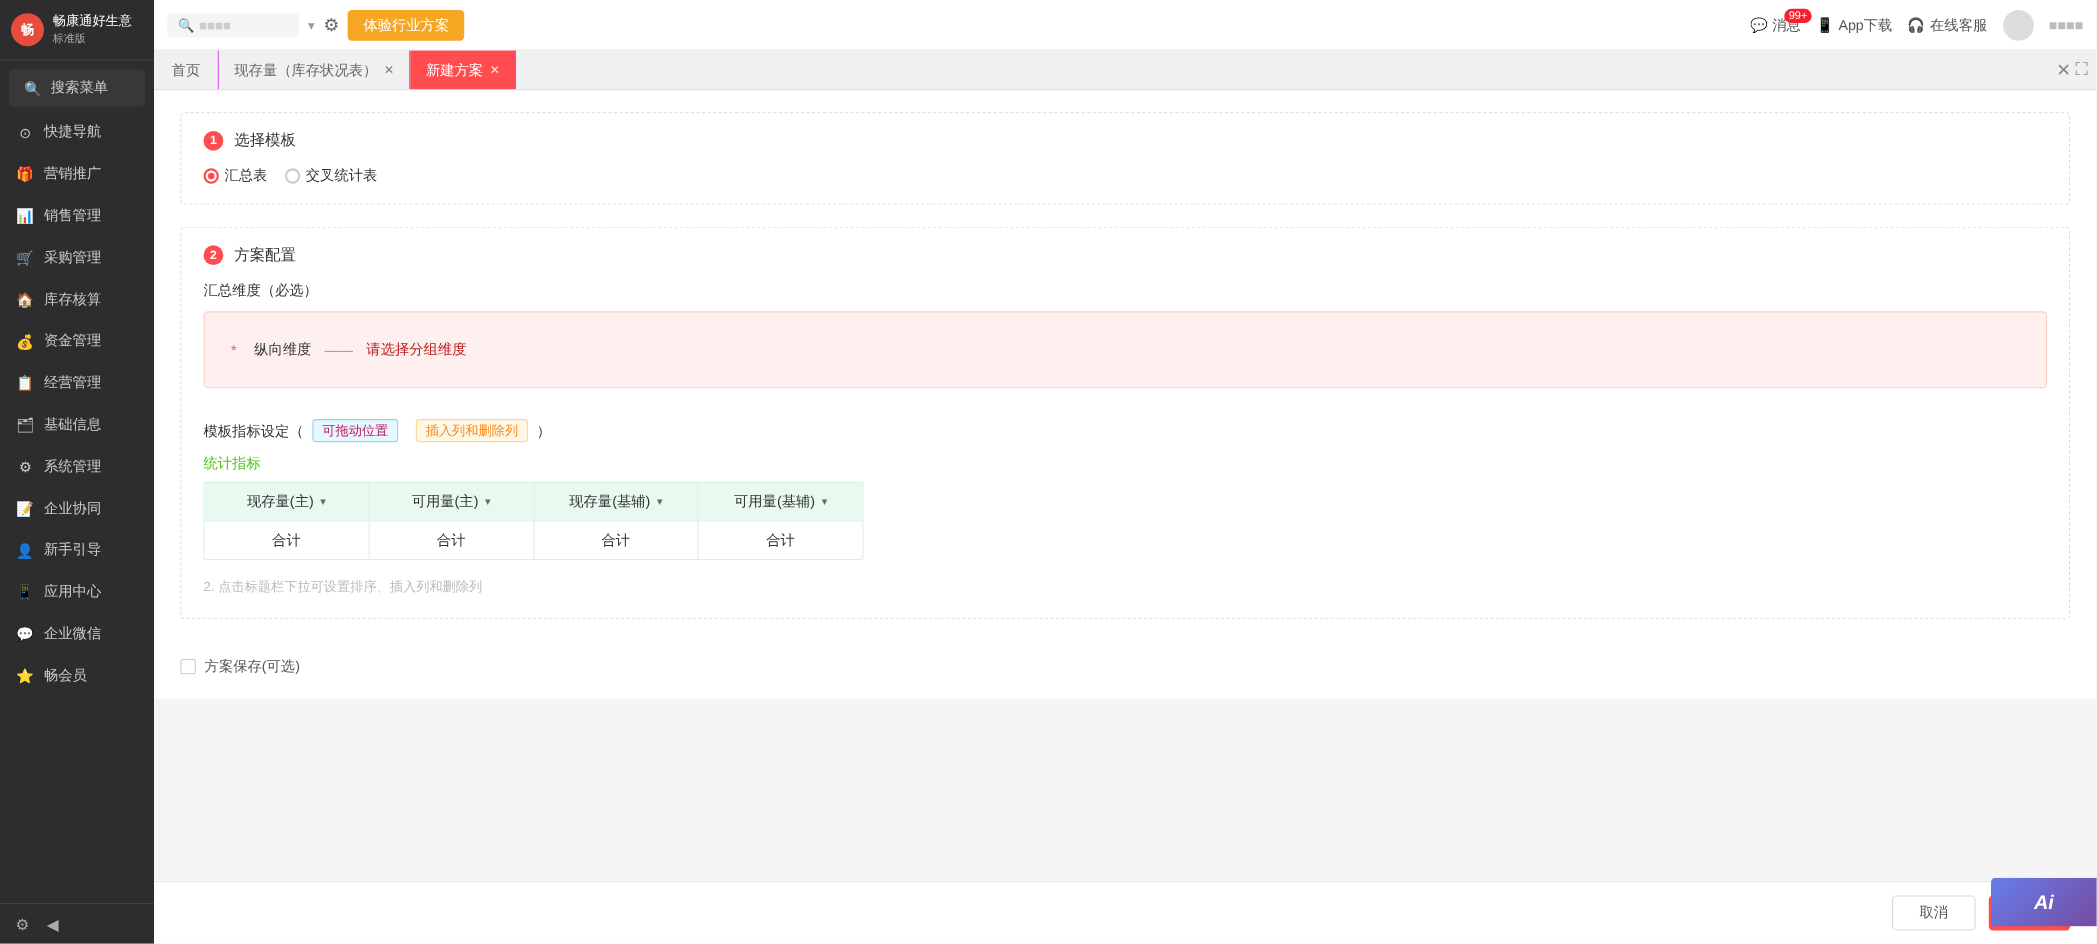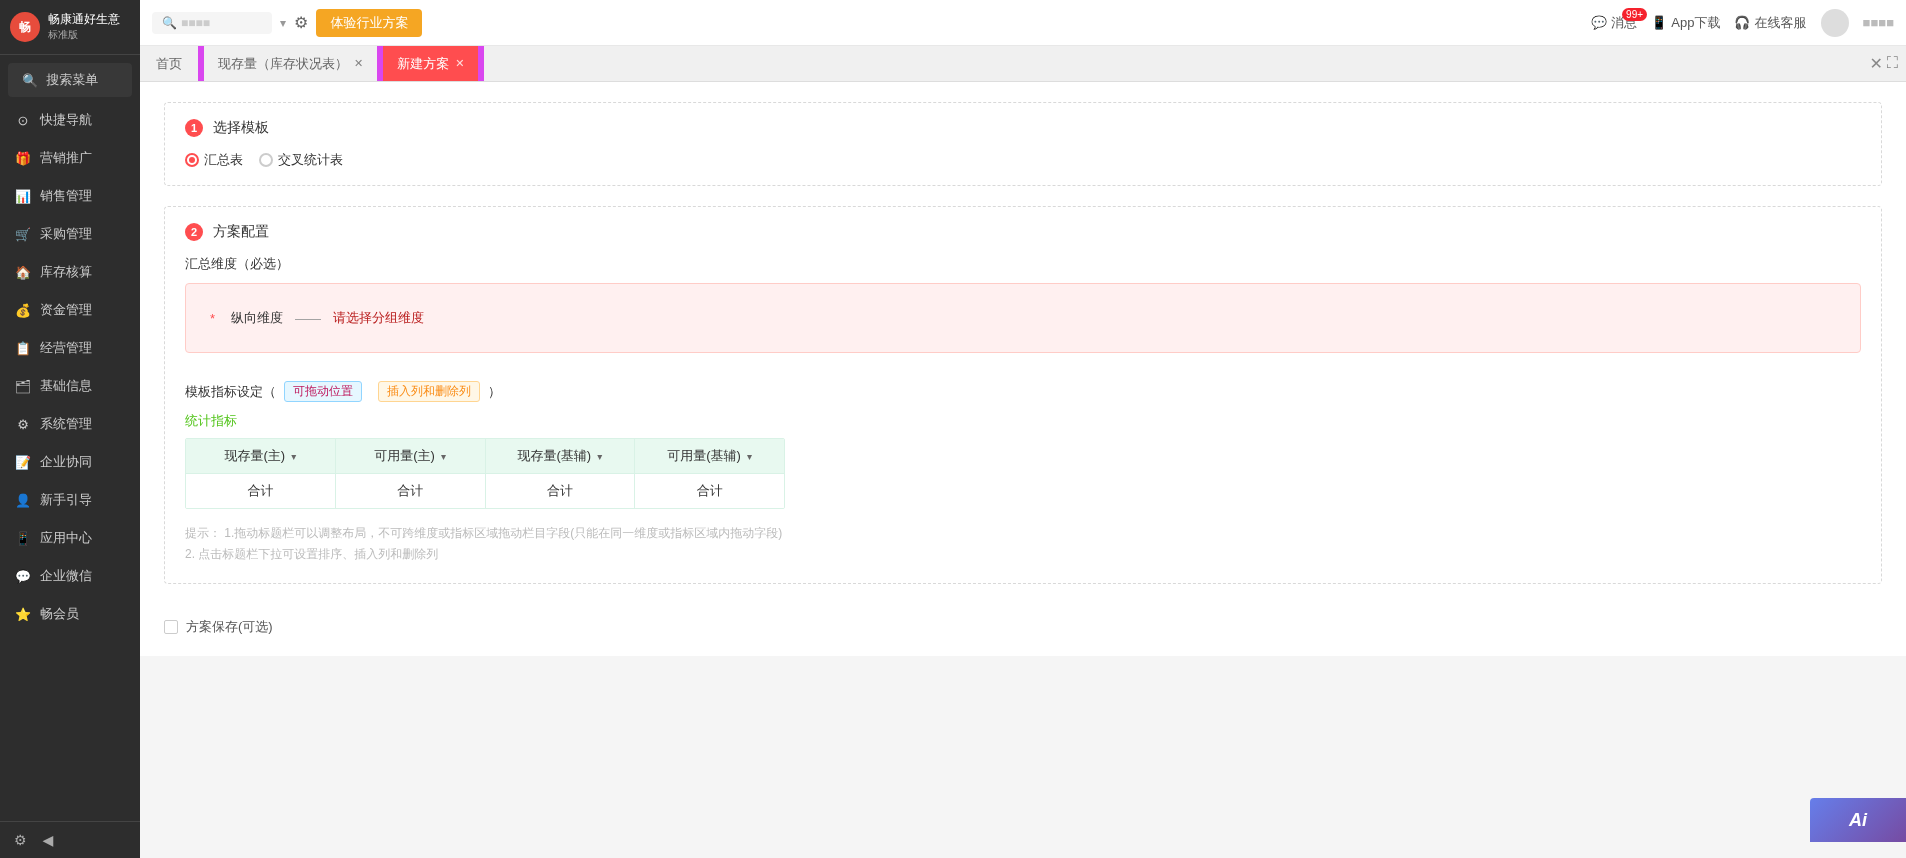--- a/index.html
+++ b/index.html
@@ -117,21 +117,21 @@
       border-bottom: 1px solid #ddd;
       height: 36px;
     }
     .tab {
       display: flex; align-items: center; gap: 6px;
       padding: 0 14px;
       height: 100%;
       font-size: 13px;
       cursor: pointer;
       color: #666;
-      border-right: 6px solid #d946ef;
+      border-right: 1px solid #d946ef;
       background: #f0f0f0;
     }
     .tab.active {
       background: #ff4d4f;
       color: white;
     }
     .tab-close { font-size: 11px; cursor: pointer; opacity: 0.8; }
     .tab-home { padding: 0 16px; }
     .tab-expand-icons { margin-left: auto; display: flex; gap: 4px; padding-right: 8px; }
     .tab-expand-icon { color: #888; cursor: pointer; font-size: 16px; }
@@ -543,34 +543,34 @@
                   <div class="stats-data-cell">合计</div>
                   <div class="stats-data-cell">合计</div>
                   <div class="stats-data-cell">合计</div>
                   <div class="stats-data-cell">合计</div>
                 </div>
               </div>
             </div>
           </div>
 
           <div class="tips-section">
-            <div class="tip-item">
-              <span>提示：</span>
-              <span>1.拖动标题栏可以调整布局，不可跨维度或指标区域拖动栏目字段(只能在同一维度或指标区域内拖动字段)</span>
-            </div>
             <div class="tip-item">2. 点击标题栏下拉可设置排序、插入列和删除列</div>
           </div>
 
         </div>
 
         <div class="save-option">
           <div class="checkbox"></div>
           <span>方案保存(可选)</span>
         </div>
 
       </div>
     </div>
 
+    <div class="footer-bar">
+      <button class="btn-cancel">取消</button>
+      <button class="btn-query">查询</button>
+    </div>
   </div>
 
 </div>
 
 <div class="ai-fab">Ai</div>
 
 </body></html>

